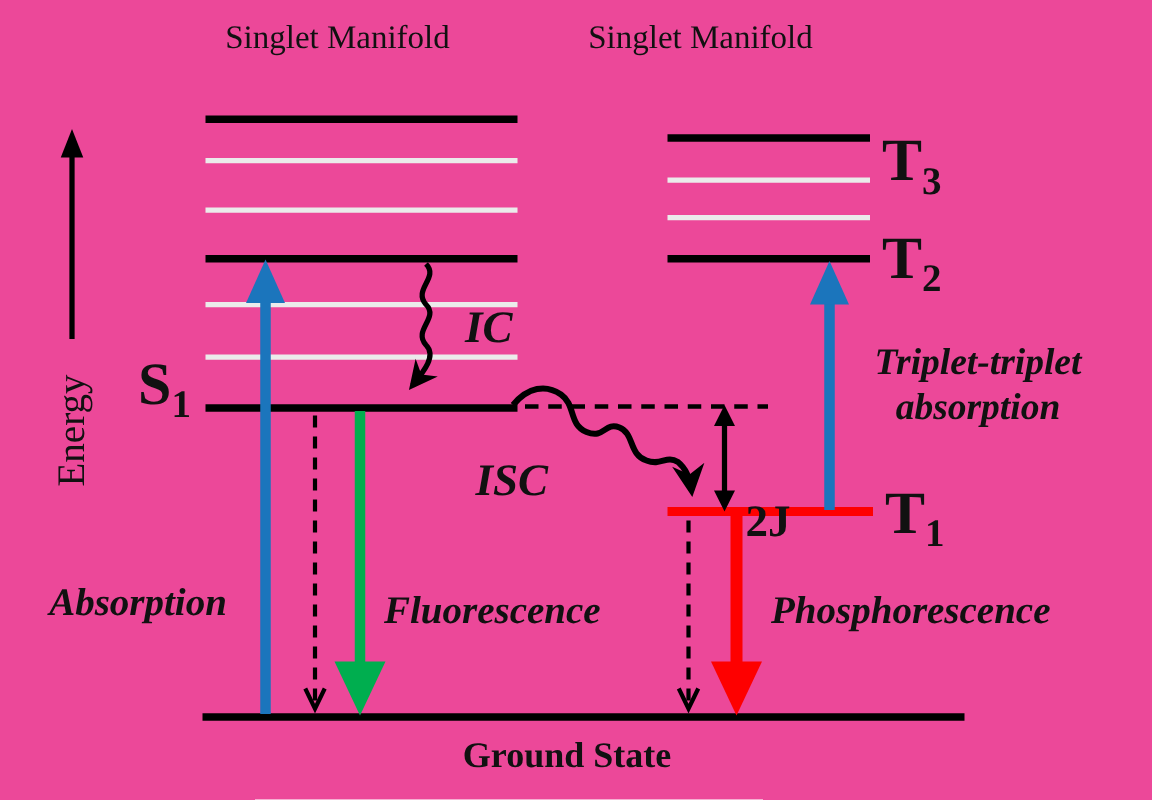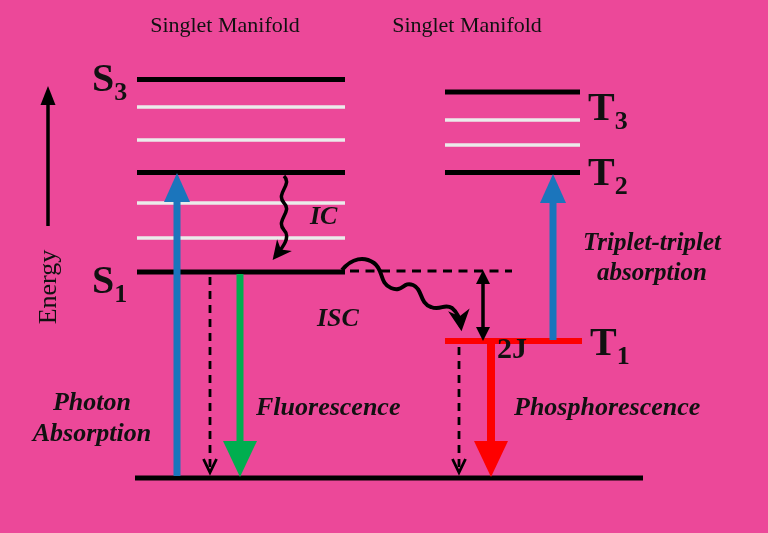--- a/index.html
+++ b/index.html
@@ -6,21 +6,21 @@
   #stage {
     position:relative; width:768px; height:533px; background:#ec4899;
     font-family:Liberation Serif, serif; color:var(--text-black,#111);
     overflow:hidden;
   }
   .abs { position:absolute; }
   .title { font-size:22px; font-weight:400; text-align:center; white-space:nowrap; }
   .lvl { font-weight:bold; font-size:40px; line-height:1; white-space:nowrap; }
   .lvl .sub { font-size:26px; display:inline-block; transform:translateY(9px); }
   .proc { font-weight:bold; font-style:italic; font-size:26px; line-height:1.18; white-space:nowrap; }
-  .proc.small { font-size:26px; }
+  .proc.small { font-size:30px; }
   .center { text-align:center; }
   .ground-label { font-weight:bold; font-size:24px; text-align:center; white-space:nowrap; }
   .twoj { font-weight:bold; font-size:30px; white-space:nowrap;margin-top:44px; }
   .energy-label { font-size:26px; font-weight:400; text-align:center; transform:rotate(-90deg); }
   svg .blk-line   { stroke:var(--level-black,#000); }
   svg .gray-line  { stroke:var(--vibrational-gray,#EBEBEB); }
   svg .red-line   { stroke:var(--phosphorescence-red,#F00); }
   svg .blue-fill  { fill:var(--absorption-blue,#1B75BC); }
   svg .blue-strk  { stroke:var(--absorption-blue,#1B75BC); }
   svg .green-fill { fill:var(--fluorescence-green,#00AE4F); }
@@ -88,37 +88,36 @@
     <line x1="483" y1="280" x2="483" y2="331" stroke-width="3.5" class="blk-line"></line>
     <polygon points="483,270 476,284 490,284" class="blk-fill"></polygon>
     <polygon points="483,341 476,327 490,327" class="blk-fill"></polygon>
   </svg>
 
   <div class="abs title" style="left:90px;top:12px;width:270px">Singlet Manifold</div>
   <div class="abs title" style="left:332px;top:12px;width:270px">Singlet Manifold</div>
 
   <div class="abs energy-label" style="left:-27px;top:272px;width:150px;height:30px">Energy</div>
 
-  <div class="abs lvl" style="left:92px;top:58px"><span>S</span><span class="sub">3</span></div>
-  <div class="abs lvl" style="left:92px;top:260px"><span>S</span><span class="sub">1</span></div>
+  <div class="abs lvl" style="left:92px;top:236px"><span>S</span><span class="sub">1</span></div>
   <div class="abs lvl" style="left:588px;top:87px"><span>T</span><span class="sub">3</span></div>
   <div class="abs lvl" style="left:588px;top:152px"><span>T</span><span class="sub">2</span></div>
   <div class="abs lvl" style="left:590px;top:322px"><span>T</span><span class="sub">1</span></div>
 
   <div class="abs proc small" style="left:310px;top:201px">IC</div>
   <div class="abs proc small" style="left:317px;top:303px">ISC</div>
   <div class="abs twoj" style="left:497px;top:287px">2J</div>
 
   <div class="abs proc center" style="left:12px;top:387px;width:160px">
-    <div>Photon</div>
     <div>Absorption</div>
   </div>
 
   <div class="abs proc" style="left:256px;top:392px">Fluorescence</div>
   <div class="abs proc" style="left:514px;top:392px">Phosphorescence</div>
 
   <div class="abs proc center" style="left:552px;top:227px;width:200px;font-size:25px">
     <div>Triplet-triplet</div>
     <div>absorption</div>
   </div>
 
+  <div class="abs ground-label" style="left:278px;top:491px;width:200px">Ground State</div>
 
 </div>
 
 </body></html>

